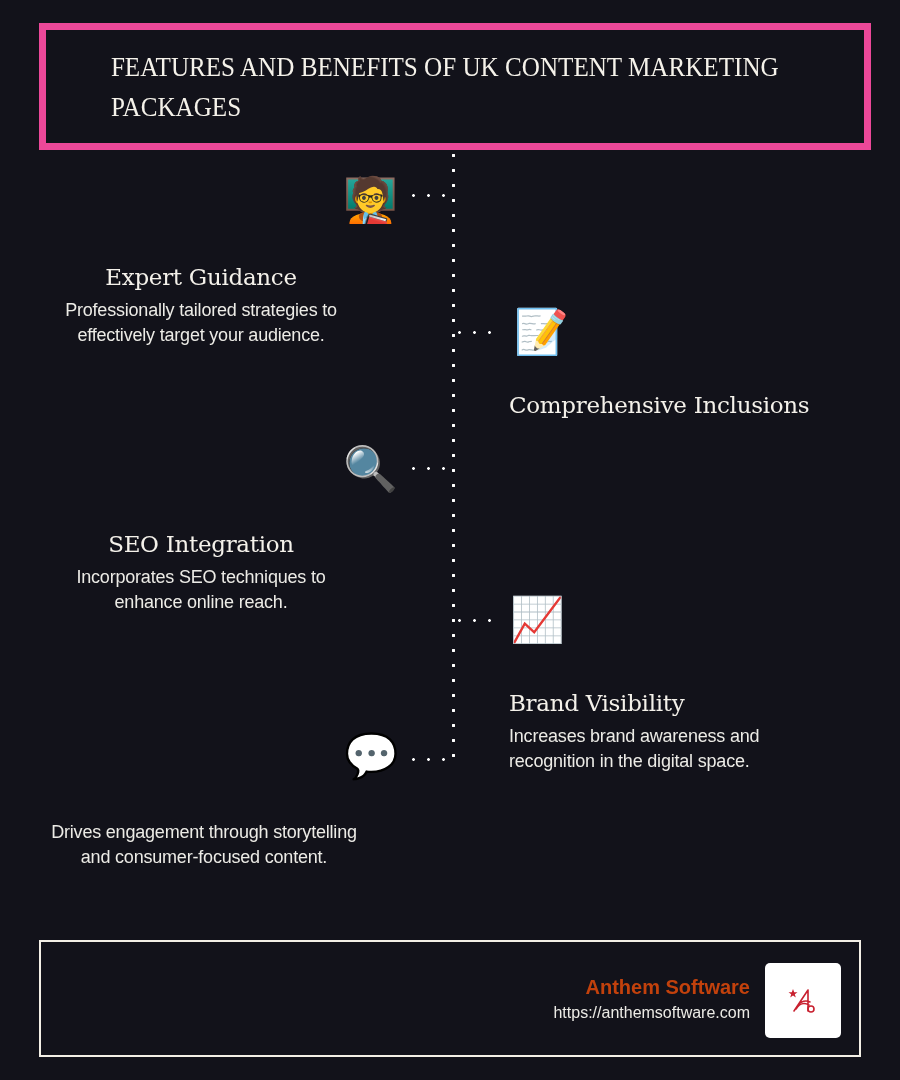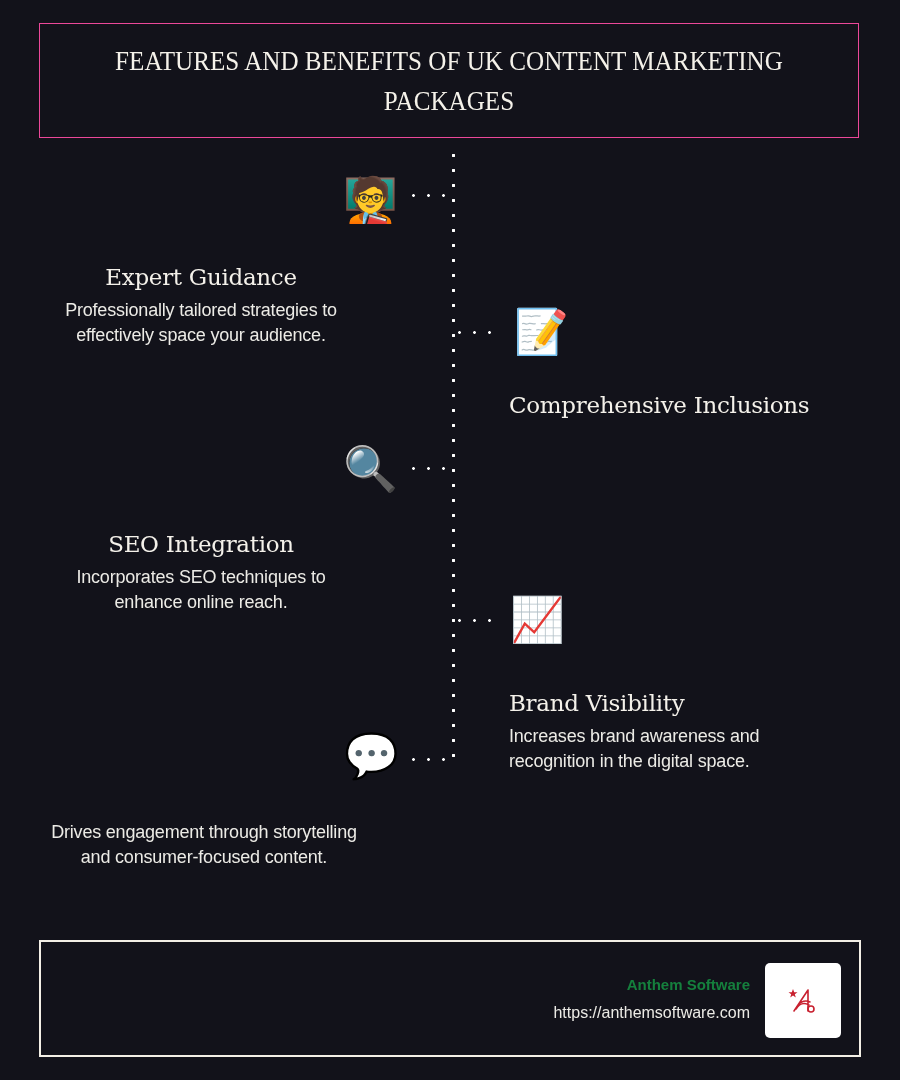--- a/index.html
+++ b/index.html
@@ -14,25 +14,25 @@
     overflow: hidden;
     font-family: "DejaVu Sans", sans-serif;
     color: #f2efe8;
   }
   .header-box {
     position: absolute;
     left: 39px;
     top: 23px;
     width: 818px;
     height: 113px;
-    border: 1px solid #ec4899;
+    border: 7px solid #ec4899;
     display: flex;
     align-items: center;
     justify-content: center;
-    text-align: center;
+    text-align: left;
   }
   .header-title {
     font-family: "Liberation Serif", serif;
     font-size: 27px;
     line-height: 40px;
     letter-spacing: 0px;
     color: #f5f2ea;
     width: 740px;
     font-weight: normal;
     margin: 0;
@@ -94,22 +94,22 @@
     width: 818px;
     height: 113px;
     border: 2px solid #f3efe6;
   }
   .brand-name {
     position: absolute;
     right: 109px;
     top: 34px;
     font-family: "Liberation Sans", sans-serif;
     font-weight: bold;
-    font-size: 15px;
-    color: #15803d;
+    font-size: 20px;
+    color: #c2410c;
     text-align: center;
   }
   .brand-url {
     position: absolute;
     right: 109px;
     top: 62px;
     font-family: "Liberation Sans", sans-serif;
     font-size: 16px;
     color: #ecebe6;
     text-align: left;
@@ -135,21 +135,21 @@
 </div>
 
 <div class="vline"></div>
 
 <div class="hline" style="left:406px; top:194px;"></div>
 <div class="icon" style="left:343px; top:174px;">🧑‍🏫</div>
 <div class="item left" style="right:509px; top:262px; width:380px;">
   <h2 class="item-title">Expert Guidance</h2>
   <p class="item-desc">
     <span>Professionally tailored strategies to</span><br>
-    <span>effectively space your audience.</span>
+    <span>effectively target your audience.</span>
   </p>
 </div>
 
 <div class="hline" style="left:452px; top:331px;"></div>
 <div class="icon" style="left:514px; top:306px;">📝</div>
 <div class="item right" style="left:509px; top:390px; width:370px;">
   <h2 class="item-title">Comprehensive Inclusions</h2>
 </div>
 
 <div class="hline" style="left:406px; top:467px;"></div>

